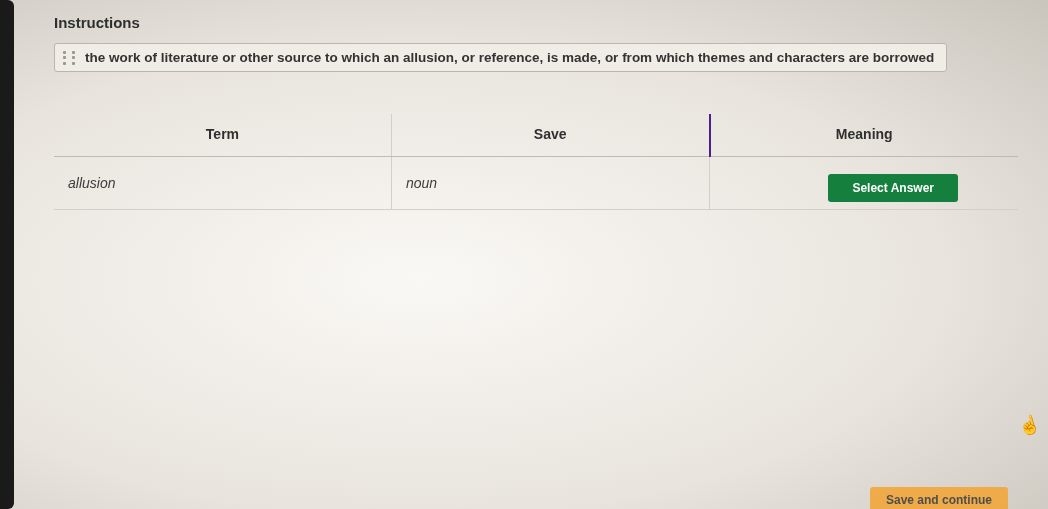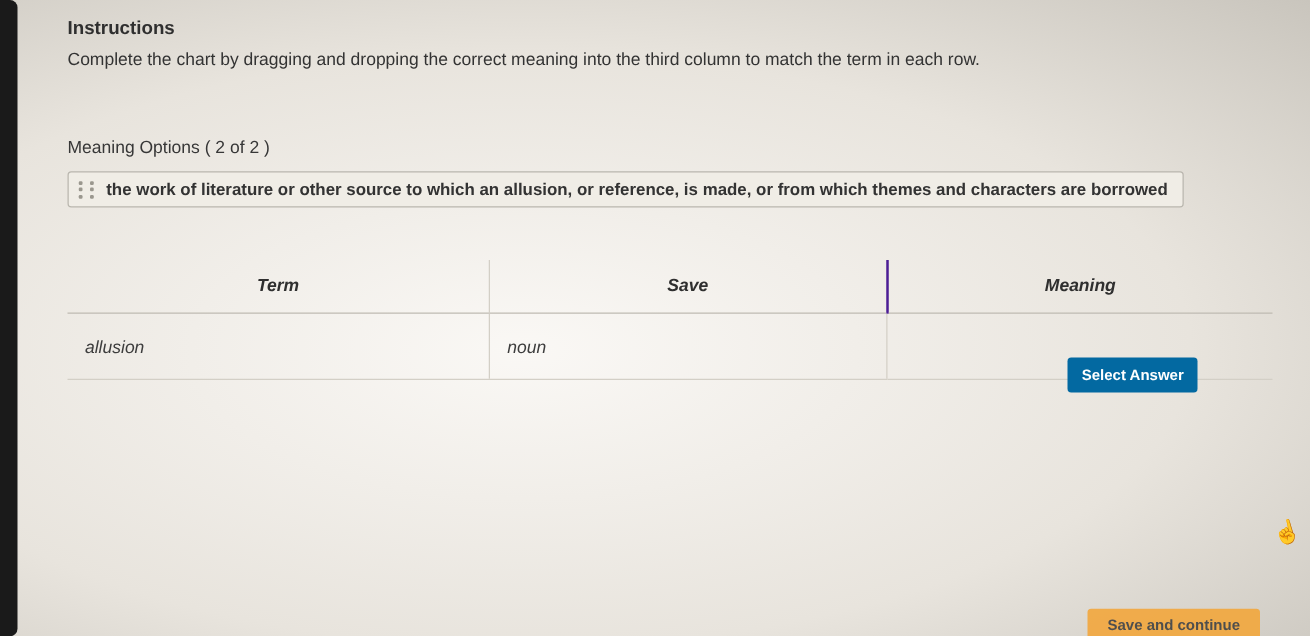--- a/index.html
+++ b/index.html
@@ -80,48 +80,47 @@
       border-collapse: collapse;
       table-layout: fixed;
     }
     th {
       font-weight: 600;
       font-size: 14px;
       text-align: center;
       padding: 12px 8px 14px 8px;
       border-bottom: 1px solid #bfbbb2;
       color: #2f2f2f;
-      font-style: italic;
     }
     td {
       font-size: 14px;
       padding: 18px 14px;
       border-bottom: 1px solid #d3cfc6;
       color: #3d3d3d;
       vertical-align: middle;
       font-style: italic;
     }
     td.meaning-cell {
       border-left: 1px solid #d3cfc6;
     }
     th:nth-child(3) {
       border-left: 2px solid #4c1d95;
     }
     td:nth-child(2), th:nth-child(2) {
       border-left: 1px solid #d3cfc6;
     }
     .tooltip {
       position: absolute;
-      background: #0369a1;
+      background: #15803d;
       color: #fff;
       font-size: 12px;
       font-weight: 600;
-      padding: 7px 11px;
+      padding: 7px 24px;
       border-radius: 3px;
-      top: 78px;
+      top: 60px;
       right: 60px;
       pointer-events: none;
     }
     .save-btn {
       position: absolute;
       right: 40px;
       bottom: 0;
       background: #f2a73c;
       color: #404040;
       font-size: 12px;
@@ -142,23 +141,21 @@
     }
   </style>
 </head>
 <body>
 
 <div class="frame"></div>
 
 <div class="content">
 
   <div class="instr-title">Instructions</div>
-  <div class="instr-body">Complete the chart by dragging and dropping the correct meaning into the third column to match the term in each row.</div>
-
-  <div class="options-heading">Meaning Options ( 2 of 2 )</div>
+
 
   <div>
     <div class="option-card">
       <div class="drag-handle">
         <span>
             <i></i>
             <i></i>
           </span>
           <span>
             <i></i>

